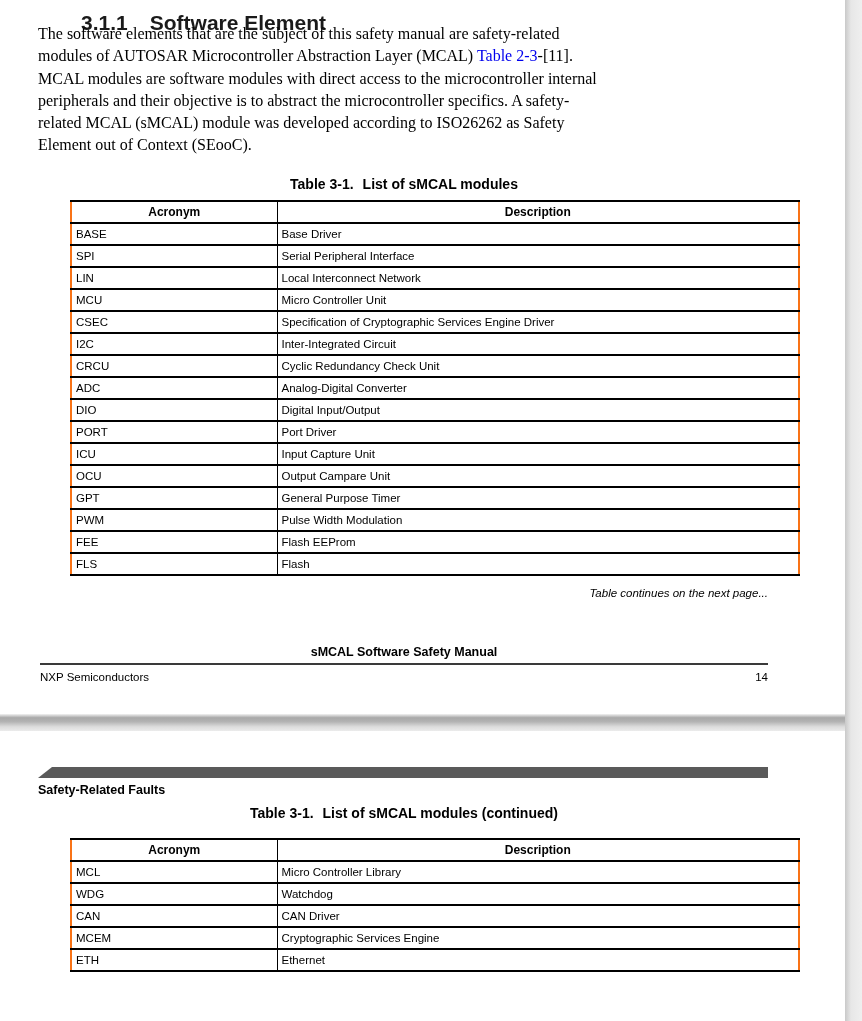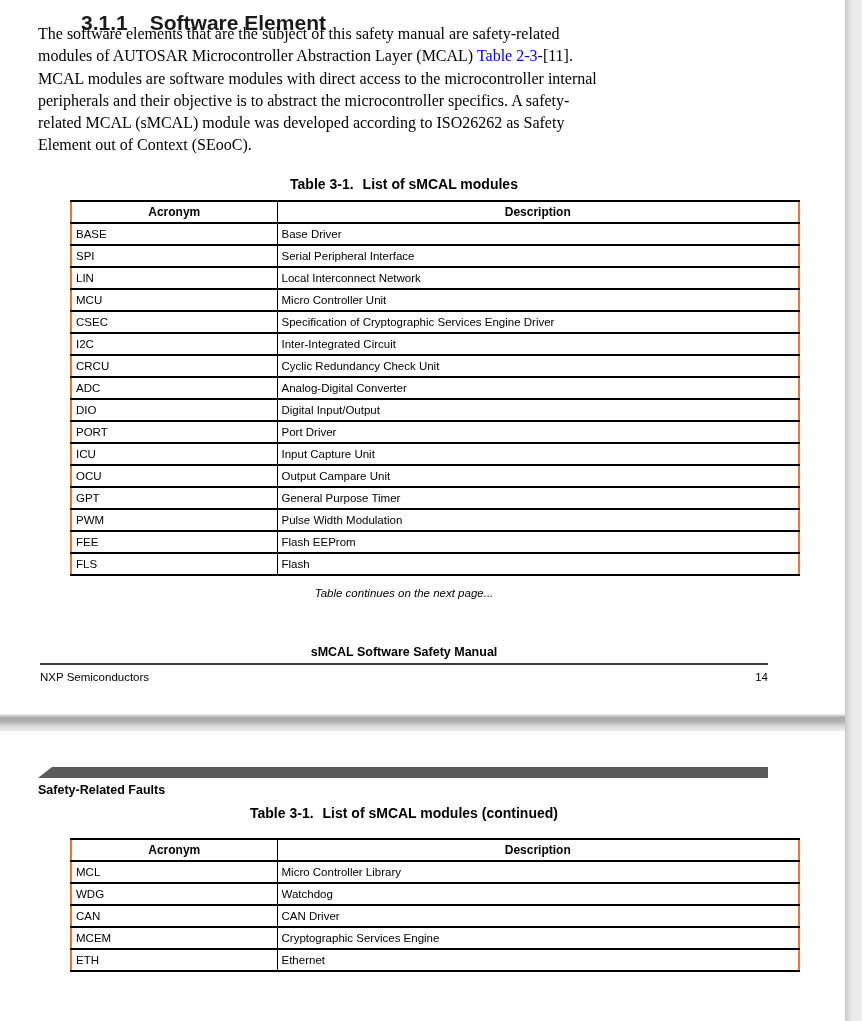--- a/index.html
+++ b/index.html
@@ -107,21 +107,21 @@
     padding: 0;
   }
   col.col-acronym { width: 206px; }
   col.col-description { width: 522px; }
 
   
   #continuation-note {
     position: absolute;
     left: 40px; top: 587px;
     width: 728px;
-    text-align: center;
+    text-align: right;
     font-style: italic;
     font-size: 11.5px;
     color: #000;
   }
 
   
   #footer-doc-title {
     position: absolute;
     left: 40px; top: 645px;
     width: 728px;

